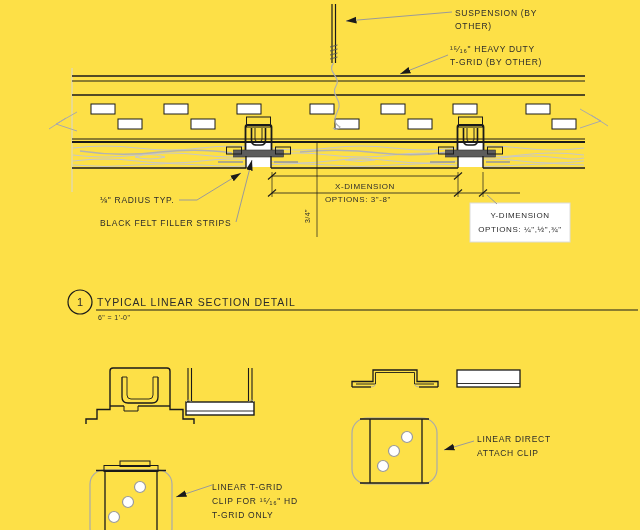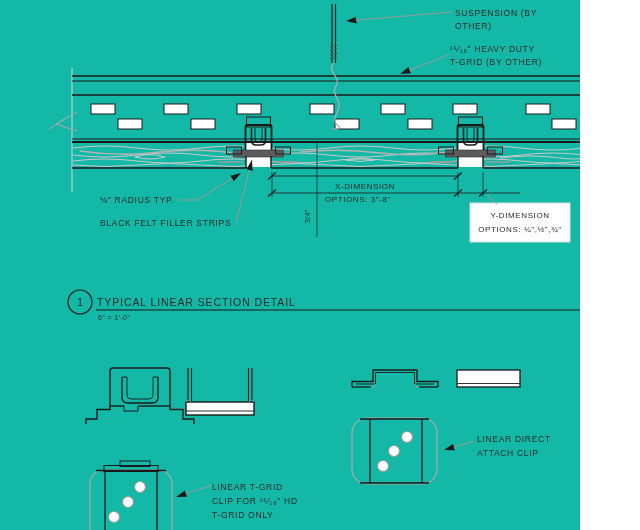--- a/index.html
+++ b/index.html
@@ -1,16 +1,16 @@
 <!DOCTYPE html>
 <html><head>
 <meta charset="utf-8">
 <style>
   html,body{margin:0;padding:0;background:#fff;}
-  .sheet{position:relative;width:580px;height:530px;background:#14b8a6;overflow:hidden;
+  .sheet{position:relative;width:640px;height:530px;background:#fde047;overflow:hidden;
          font-family:"Liberation Sans","DejaVu Sans",sans-serif;}
   svg{position:absolute;left:0;top:0;}
   text{fill:#2b2b2b;font-family:"Liberation Sans","DejaVu Sans",sans-serif;}
   .lbl{font-size:8.5px;letter-spacing:0.7px;}
   .dimlbl{font-size:8px;letter-spacing:0.6px;}
   .ttl{font-size:10.5px;letter-spacing:0.9px;}
   .scl{font-size:7px;letter-spacing:0.4px;}
   .num{font-size:11px;}
   .blk{stroke:#1a1a1a;fill:none;}
   .thin{stroke-width:1;}

